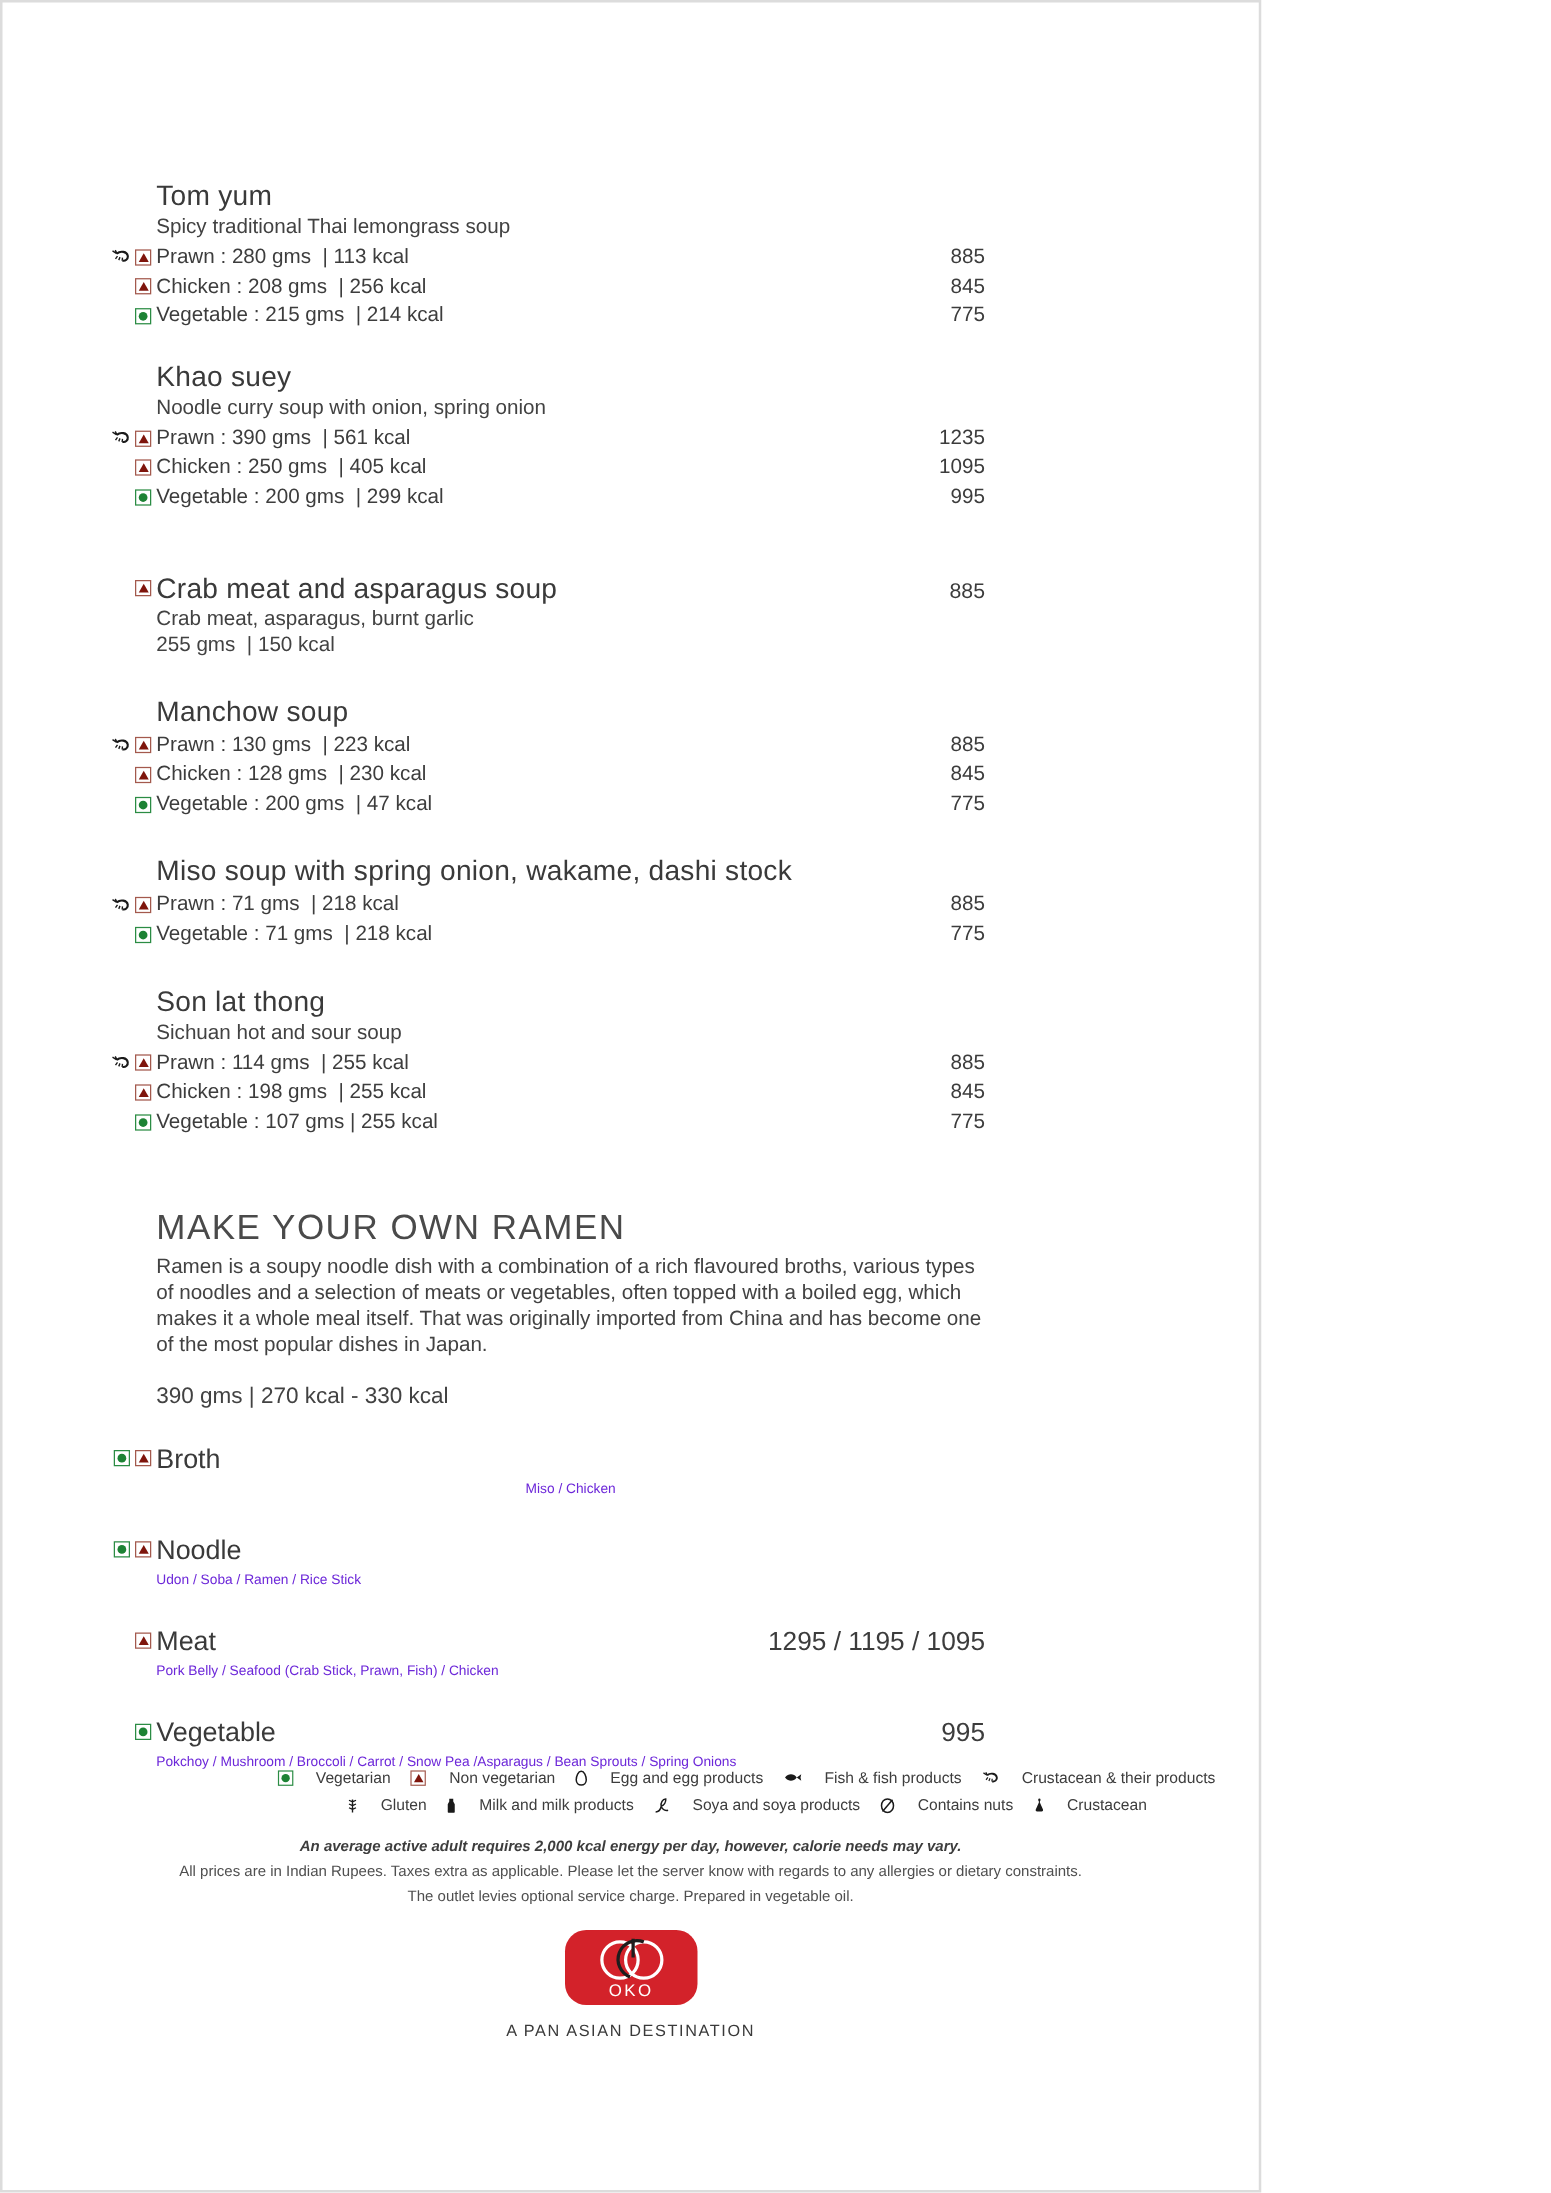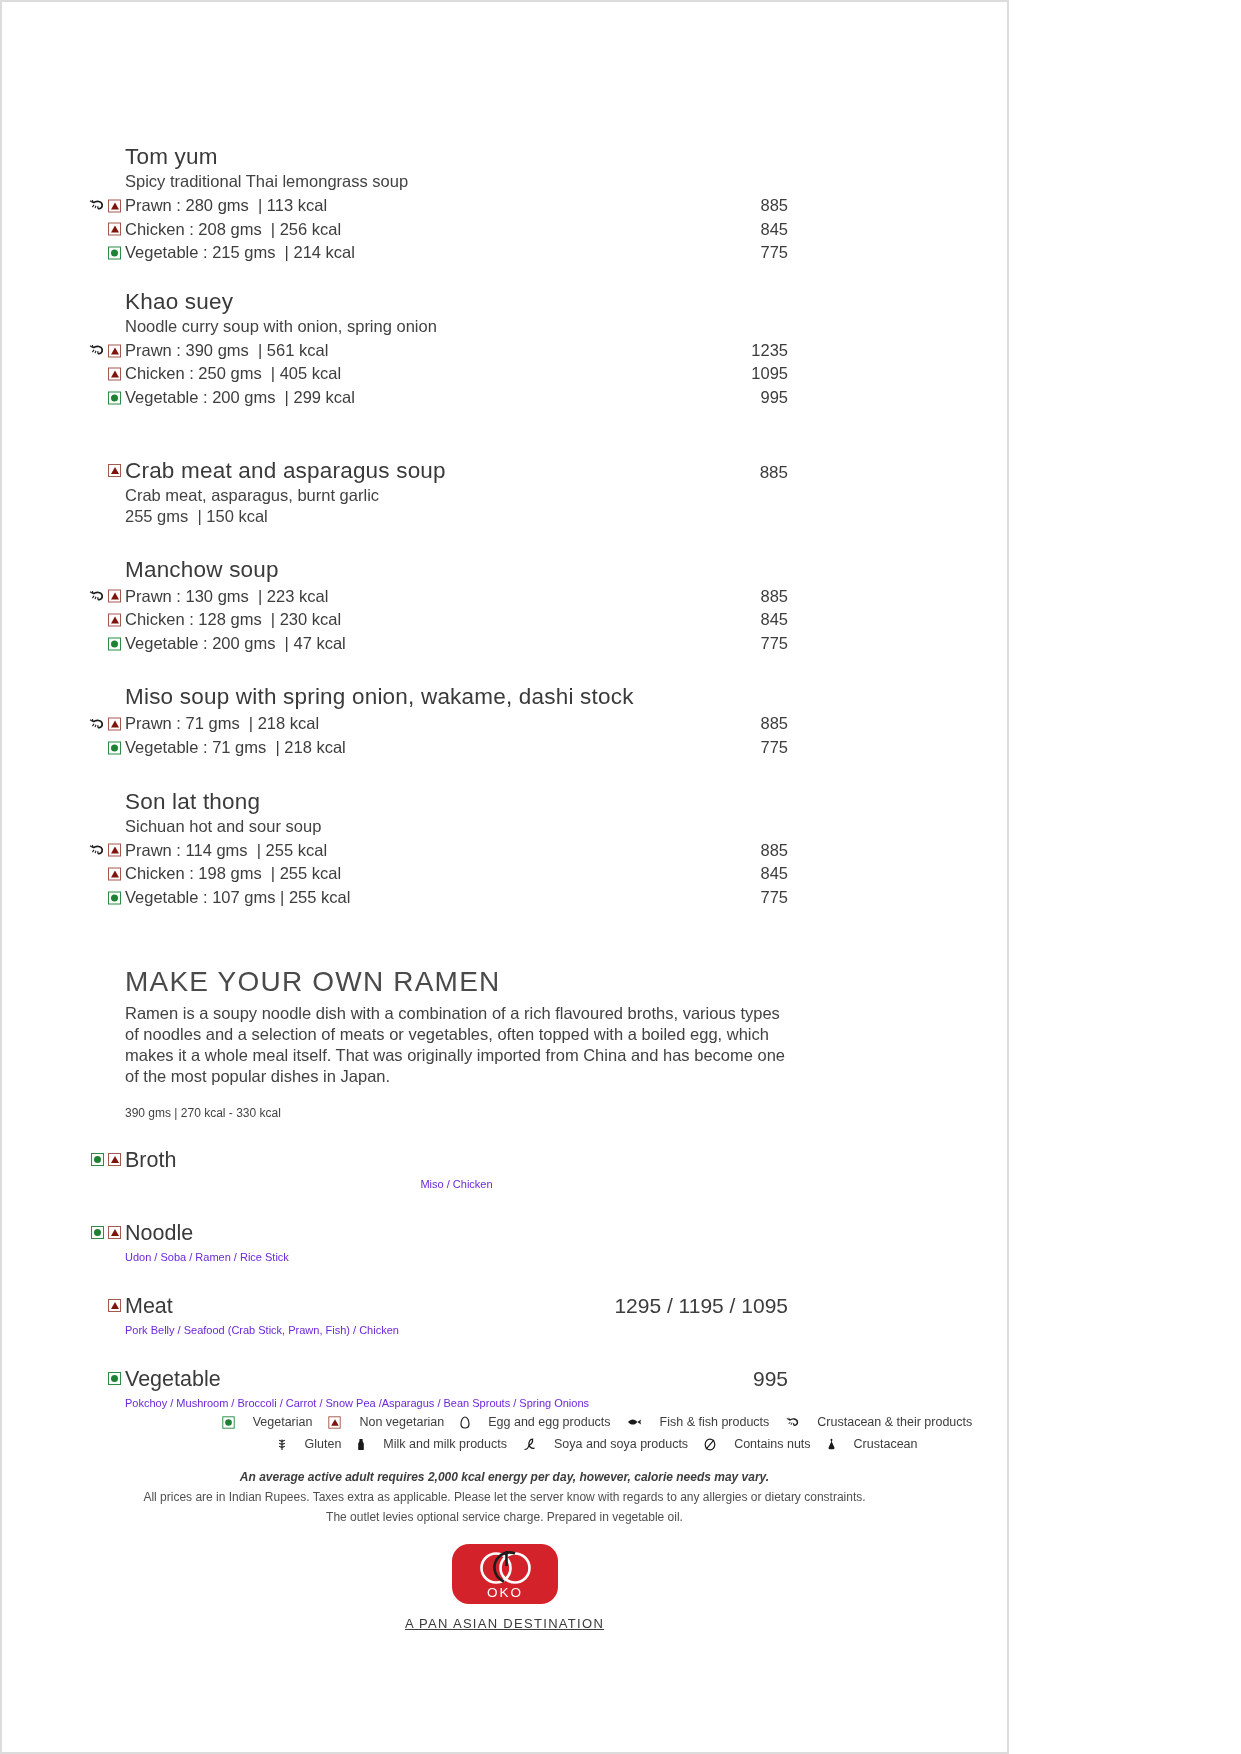--- a/index.html
+++ b/index.html
@@ -32,38 +32,38 @@
 
   .ic-veg { width:13px; height:13px; border:1.4px solid #2b8c44; display:inline-flex; align-items:center; justify-content:center; background:#fff; flex:none; }
   .ic-veg::after { content:""; width:7px; height:7px; border-radius:50%; background:#1d8234; }
   .ic-nonveg { width:13px; height:13px; border:1.4px solid #a3594d; display:inline-flex; align-items:center; justify-content:center; background:#fff; flex:none; }
   .ic-nonveg::after { content:""; width:0; height:0; border-left:4px solid transparent; border-right:4px solid transparent; border-bottom:7px solid #7e150c; }
   .ic-svg { display:inline-flex; align-items:center; flex:none; }
 
   
   .ramen-head { margin-top:57px; font-size:28px; font-weight:400; color:#4a4a4a; letter-spacing:1.2px; line-height:32px; }
   .ramen-desc { margin-top:5px; font-size:16.5px; line-height:21px; color:#424242; }
-  .ramen-cal { margin-top:19px; font-size:12px; color:#424242; }
+  .ramen-cal { margin-top:19px; font-size:18px; color:#424242; }
   .option { position:relative; margin-top:25px; }
   .option-title { font-size:21.5px; color:#3a3a3a; line-height:26px; }
   .option-desc { font-size:11px; color:#6d28d9; line-height:21px; margin-top:1px; }
 
   
   .bottom { position:absolute; left:0; right:0; top:1413px; }
   .legend { width:1140px; margin:0 auto 0 25px; text-align:center; }
   .legend-row { display:flex; justify-content:center; align-items:center; gap:16px; font-size:12.5px; color:#3d3d3d; }
   .legend-row + .legend-row { margin-top:8px; }
   .legend-item { display:inline-flex; align-items:center; gap:18px; }
   .legend-item .ic-veg, .legend-item .ic-nonveg { transform:scale(.95); }
 
   .footer { margin-top:16px; text-align:center; color:#4a4a4a; }
   .footer-line1 { font-size:12px; font-weight:700; font-style:italic; line-height:20px; color:#3d3d3d; }
   .footer-line2, .footer-line3 { font-size:12px; line-height:20px; color:#4f4f4f; }
 
-  .logo-wrap { margin-top:16px; text-align:center;text-decoration:underline; }
+  .logo-wrap { margin-top:16px; text-align:center; }
   .tagline { margin-top:7px; font-size:13px; letter-spacing:1.3px; color:#3a3a3a; text-align:center; }
 </style>
 </head>
 <body>
 
 <div class="page">
   <div class="content">
 
     <div class="dish">
       <div class="dish-title">Tom yum</div>

